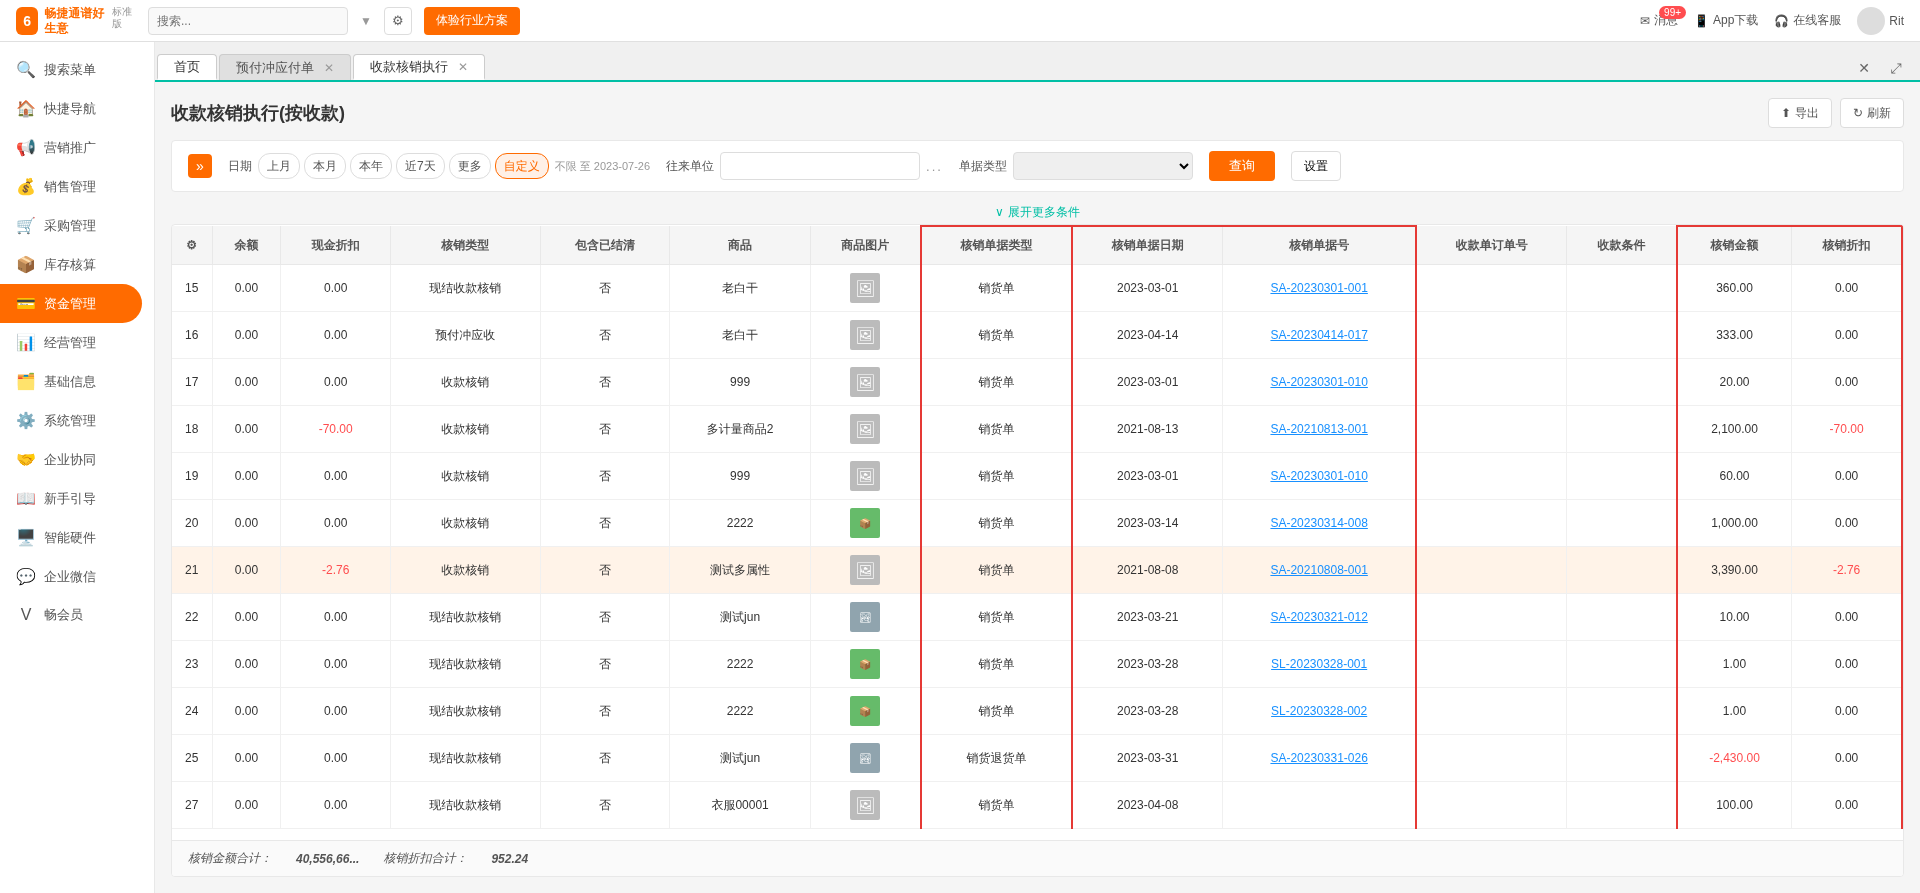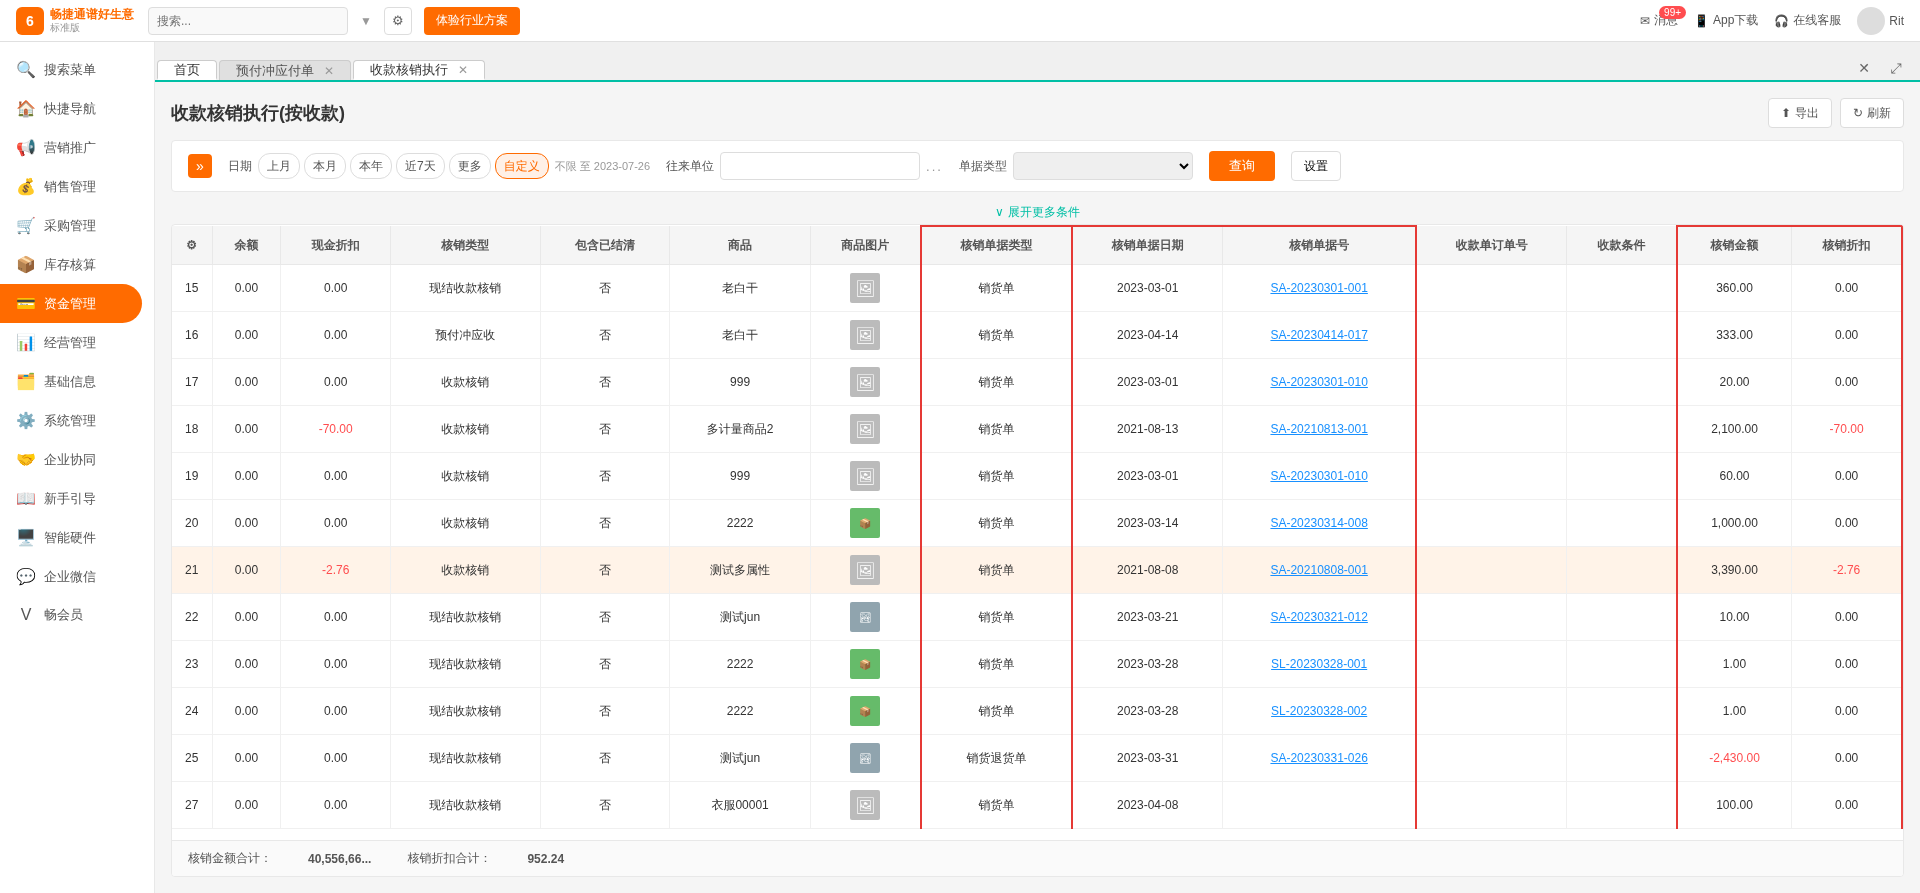--- a/index.html
+++ b/index.html
@@ -23,21 +23,21 @@
     .sidebar { width: 155px; background: white; border-right: 1px solid #e8e8e8; display: flex; flex-direction: column; padding: 8px 0; }
     .sidebar-item { display: flex; align-items: center; gap: 8px; padding: 10px 16px; cursor: pointer; color: #555; font-size: 13px; }
     .sidebar-item.active { background: #ff6b00; color: white; border-radius: 0 20px 20px 0; margin-right: 12px; }
     .sidebar-icon { font-size: 16px; width: 20px; text-align: center; }
 
     
     .main { flex: 1; display: flex; flex-direction: column; overflow: hidden; }
 
     
     .tab-bar { height: 40px; background: #f0f0f0; display: flex; align-items: flex-end; padding: 0 0 0 0; border-bottom: 2px solid #00bfa5; position: relative; }
-    .tab { height: 20px; padding: 0 16px; display: flex; align-items: center; gap: 6px; cursor: pointer; font-size: 13px; border-radius: 4px 4px 0 0; color: #555; background: #e0e0e0; margin-left: 2px; border: 1px solid #ccc; border-bottom: none; }
+    .tab { height: 26px; padding: 0 16px; display: flex; align-items: center; gap: 6px; cursor: pointer; font-size: 13px; border-radius: 4px 4px 0 0; color: #555; background: #e0e0e0; margin-left: 2px; border: 1px solid #ccc; border-bottom: none; }
     .tab.home { background: white; color: #333; font-weight: 500; border-bottom: 2px solid white; }
     .tab.active { background: white; color: #333; border-bottom: 2px solid white; }
     .tab-close { font-size: 12px; color: #999; cursor: pointer; margin-left: 4px; }
     .tab-bar-actions { margin-left: auto; display: flex; align-items: center; gap: 8px; padding-right: 12px; }
     .tab-action-btn { width: 24px; height: 24px; display: flex; align-items: center; justify-content: center; cursor: pointer; color: #666; font-size: 14px; }
 
     
     .page-content { flex: 1; padding: 16px; overflow: hidden; display: flex; flex-direction: column; }
     .page-header { display: flex; align-items: center; justify-content: space-between; margin-bottom: 12px; }
     .page-title { font-size: 18px; font-weight: bold; color: #333; }
@@ -65,38 +65,38 @@
     .table-container { flex: 1; background: white; border: 1px solid #e8e8e8; border-radius: 4px; overflow: hidden; display: flex; flex-direction: column; }
     .table-wrap { flex: 1; overflow: auto; }
     table { width: 100%; border-collapse: collapse; min-width: 1400px; }
     thead tr { background: #f5f5f5; }
     th { padding: 10px 8px; text-align: center; font-size: 12px; font-weight: 600; color: #555; border-bottom: 1px solid #e8e8e8; border-right: 1px solid #e8e8e8; white-space: nowrap; }
     td { padding: 8px 8px; text-align: center; font-size: 12px; color: #333; border-bottom: 1px solid #f0f0f0; border-right: 1px solid #f0f0f0; white-space: nowrap; }
     .link-text { color: #1890ff; cursor: pointer; text-decoration: underline; }
     .negative { color: #ff4d4f; }
 
     
-    .table-footer { height: 36px; background: #fafafa; border-top: 1px solid #e8e8e8; display: flex; align-items: center; padding: 8px 16px; font-size: 12px; color: #555; gap: 36px; }
+    .table-footer { height: 36px; background: #fafafa; border-top: 1px solid #e8e8e8; display: flex; align-items: center; padding: 8px 16px; font-size: 12px; color: #555; gap: 24px; font-style: italic; }
     .footer-total { font-weight: 600; }
 
     
     ::-webkit-scrollbar { width: 6px; height: 6px; }
     ::-webkit-scrollbar-track { background: #f0f0f0; }
     ::-webkit-scrollbar-thumb { background: #ccc; border-radius: 3px; }
 
     
     .row-21 td { background: #fff3e8 !important; }
   </style>
 </head>
 <body>
 
 <div class="top-bar">
   <div class="top-bar-logo">
     <div class="logo-icon">6</div>
-    <div style="display:flex;flex-direction:column;line-height:1.2;">
+    <div style="display:flex;line-height:1.2;">
       <span style="font-size:12px;font-weight:bold;color:#ff6b00;">畅捷通谱好生意</span>
       <span style="font-size:10px;color:#999;">标准版</span>
     </div>
   </div>
   <input class="search-box" type="text" placeholder="搜索..." style="">
   <span class="dropdown-arrow">▼</span>
   <div class="gear-btn">⚙</div>
   <button class="industry-btn">体验行业方案</button>
   <div class="top-bar-right">
     <div class="top-bar-right-item">

